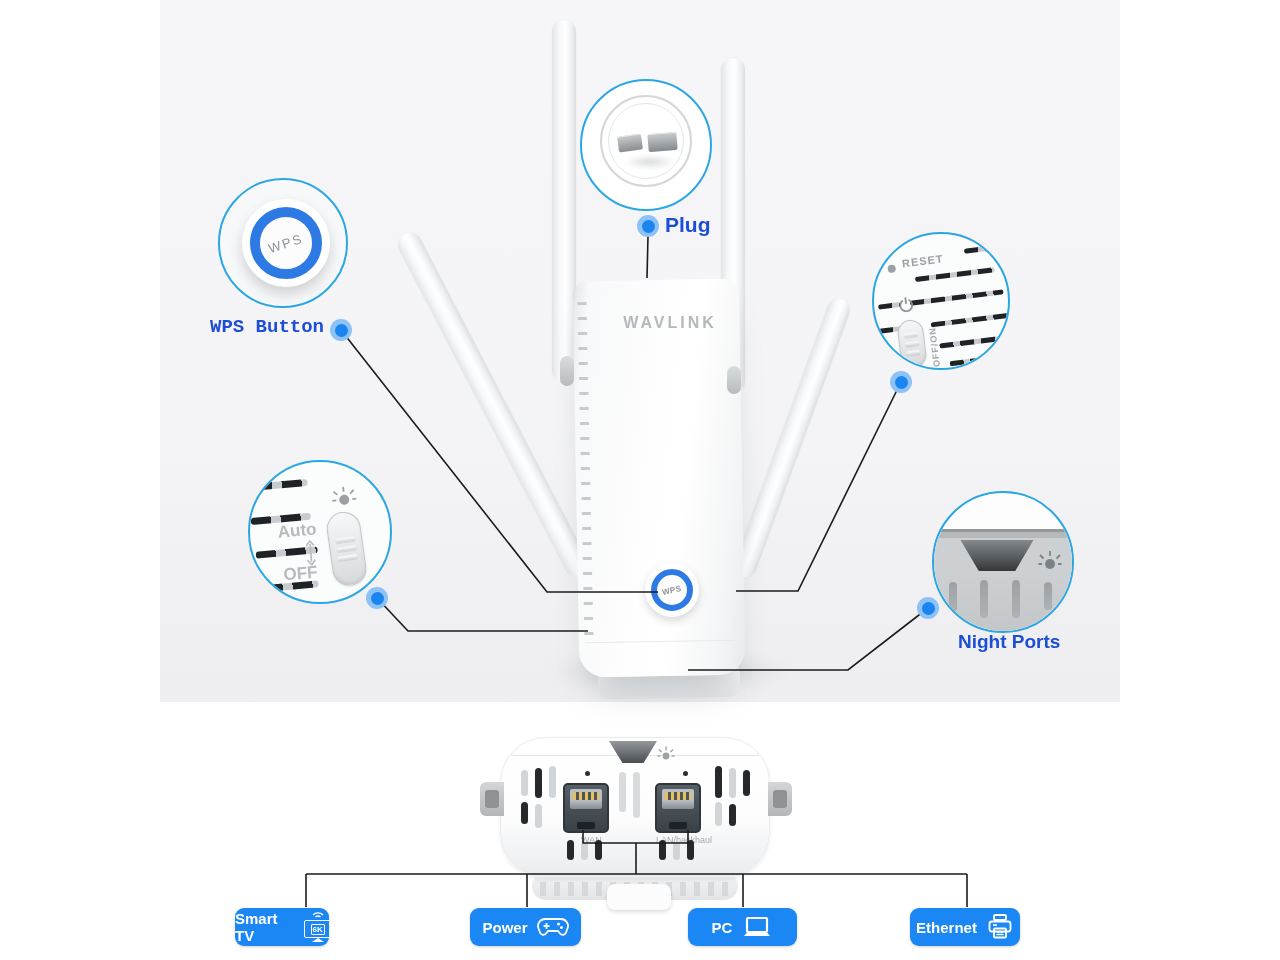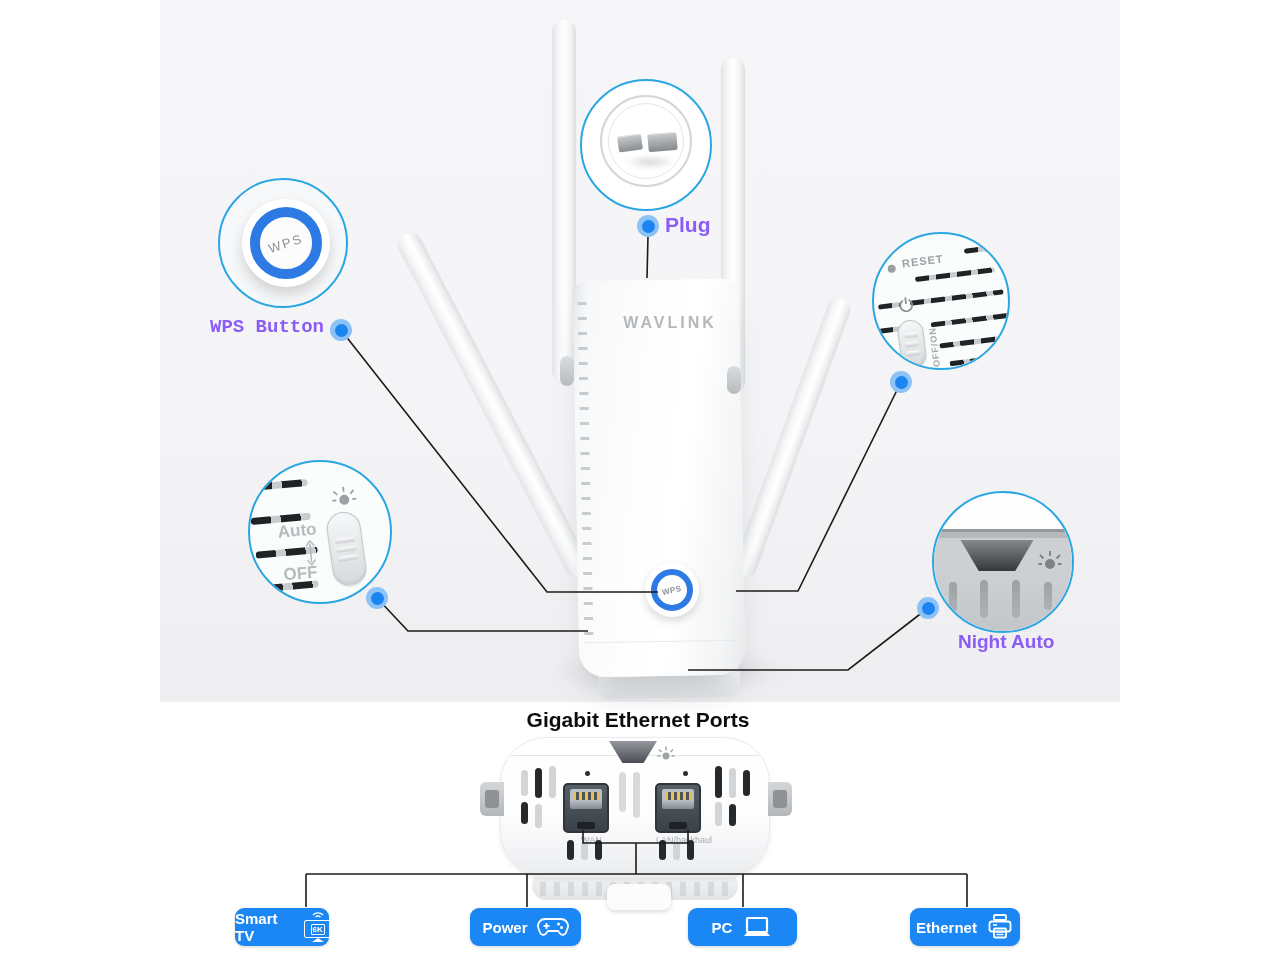--- a/index.html
+++ b/index.html
@@ -28,21 +28,21 @@
   .floor-shadow{left:545px;top:652px;width:250px;height:40px;z-index:1;filter:blur(7px);
         background:radial-gradient(ellipse at center,rgba(128,134,140,.35) 0%,rgba(128,134,140,0) 70%);}
   
   .dev-wps{left:645px;top:563px;width:54px;height:54px;border-radius:50%;background:#fff;z-index:5;
         box-shadow:0 4px 9px rgba(0,0,0,.15);display:flex;align-items:center;justify-content:center;}
   .dev-wps .ring{width:42px;height:42px;border-radius:50%;border:6px solid #2d7ae5;box-sizing:border-box;
         background:#fdfdfe;display:flex;align-items:center;justify-content:center;}
   .dev-wps .txt{font-size:8px;color:#8d9296;letter-spacing:.5px;transform:rotate(-12deg);font-weight:bold;}
   
   .callout{border-radius:50%;border:2px solid #2aa7e2;box-sizing:border-box;overflow:hidden;z-index:35;}
-  .lbl{font-weight:bold;color:#8b5cf6;white-space:nowrap;z-index:50;}
+  .lbl{font-weight:bold;color:#1d4ed8;white-space:nowrap;z-index:50;}
   .dot{width:22px;height:22px;border-radius:50%;background:#8cc2f5;z-index:50;
        display:flex;align-items:center;justify-content:center;}
   .dot::after{content:"";width:13px;height:13px;border-radius:50%;background:#1b84ef;}
   
   .switch{position:absolute;background:linear-gradient(180deg,#f6f7f8,#d7dadc);border:1px solid #c2c6c9;
        box-sizing:border-box;box-shadow:inset 0 -2px 3px rgba(0,0,0,.07),0 1px 2px rgba(0,0,0,.12);
        display:flex;flex-direction:column;align-items:center;justify-content:center;gap:5px;}
   .ridge{border-radius:2px;height:4px;background:linear-gradient(#ffffff,#d0d3d6);box-shadow:0 1px 1px rgba(0,0,0,.1);}
   .rvr{position:absolute;height:5px;border-radius:3px;
        background:repeating-linear-gradient(90deg,#202326 0 14px,#c7cacd 14px 21px);}
@@ -214,24 +214,23 @@
         <line x1="18.5" y1="11.5" x2="22" y2="8"></line>
           <line x1="4" y1="17" x2="0.5" y2="17"></line>
         <line x1="20" y1="17" x2="23.5" y2="17"></line>
       </g>
     </svg>
     <div class="abs" style="left:15px;top:89px;width:8px;height:30px;border-radius:4px;background:linear-gradient(180deg,#9da1a4,#aeb2b5);"></div>
     <div class="abs" style="left:46px;top:87px;width:8px;height:38px;border-radius:4px;background:linear-gradient(180deg,#9da1a4,#aeb2b5);"></div>
     <div class="abs" style="left:78px;top:87px;width:8px;height:38px;border-radius:4px;background:linear-gradient(180deg,#9da1a4,#aeb2b5);"></div>
     <div class="abs" style="left:110px;top:89px;width:8px;height:28px;border-radius:4px;background:linear-gradient(180deg,#9da1a4,#aeb2b5);"></div>
   </div>
-  <span class="abs lbl" style="left:958px;top:631px;font-size:19px;">Night Auto</span>
+  <span class="abs lbl" style="left:958px;top:631px;font-size:19px;">Night Ports</span>
   <div class="abs dot" style="left:917px;top:597px;"></div>
 
-  <div class="abs title" style="left:458px;top:708px;width:360px;">Gigabit Ethernet Ports</div>
 
   <div class="abs bview">
     <div class="abs" style="left:10px;top:17px;width:248px;height:1px;background:#dcdee0;opacity:.8;"></div>
     <div class="abs" style="left:108px;top:3px;width:48px;height:22px;clip-path:polygon(0 0,100% 0,72% 100%,28% 100%);background:linear-gradient(180deg,#94989c,#4a4e52);"></div>
     <svg class="abs" style="left:156px;top:6px;" width="18" height="20" viewBox="0 0 18 20">
       <circle cx="9" cy="12" r="3.4" fill="#9da2a5"></circle>
       <g stroke="#9da2a5" stroke-width="1.4">
         <line x1="9" y1="6.5" x2="9" y2="2.5"></line>
           <line x1="4.5" y1="8" x2="2" y2="5.5"></line>
         <line x1="13.5" y1="8" x2="16" y2="5.5"></line>

